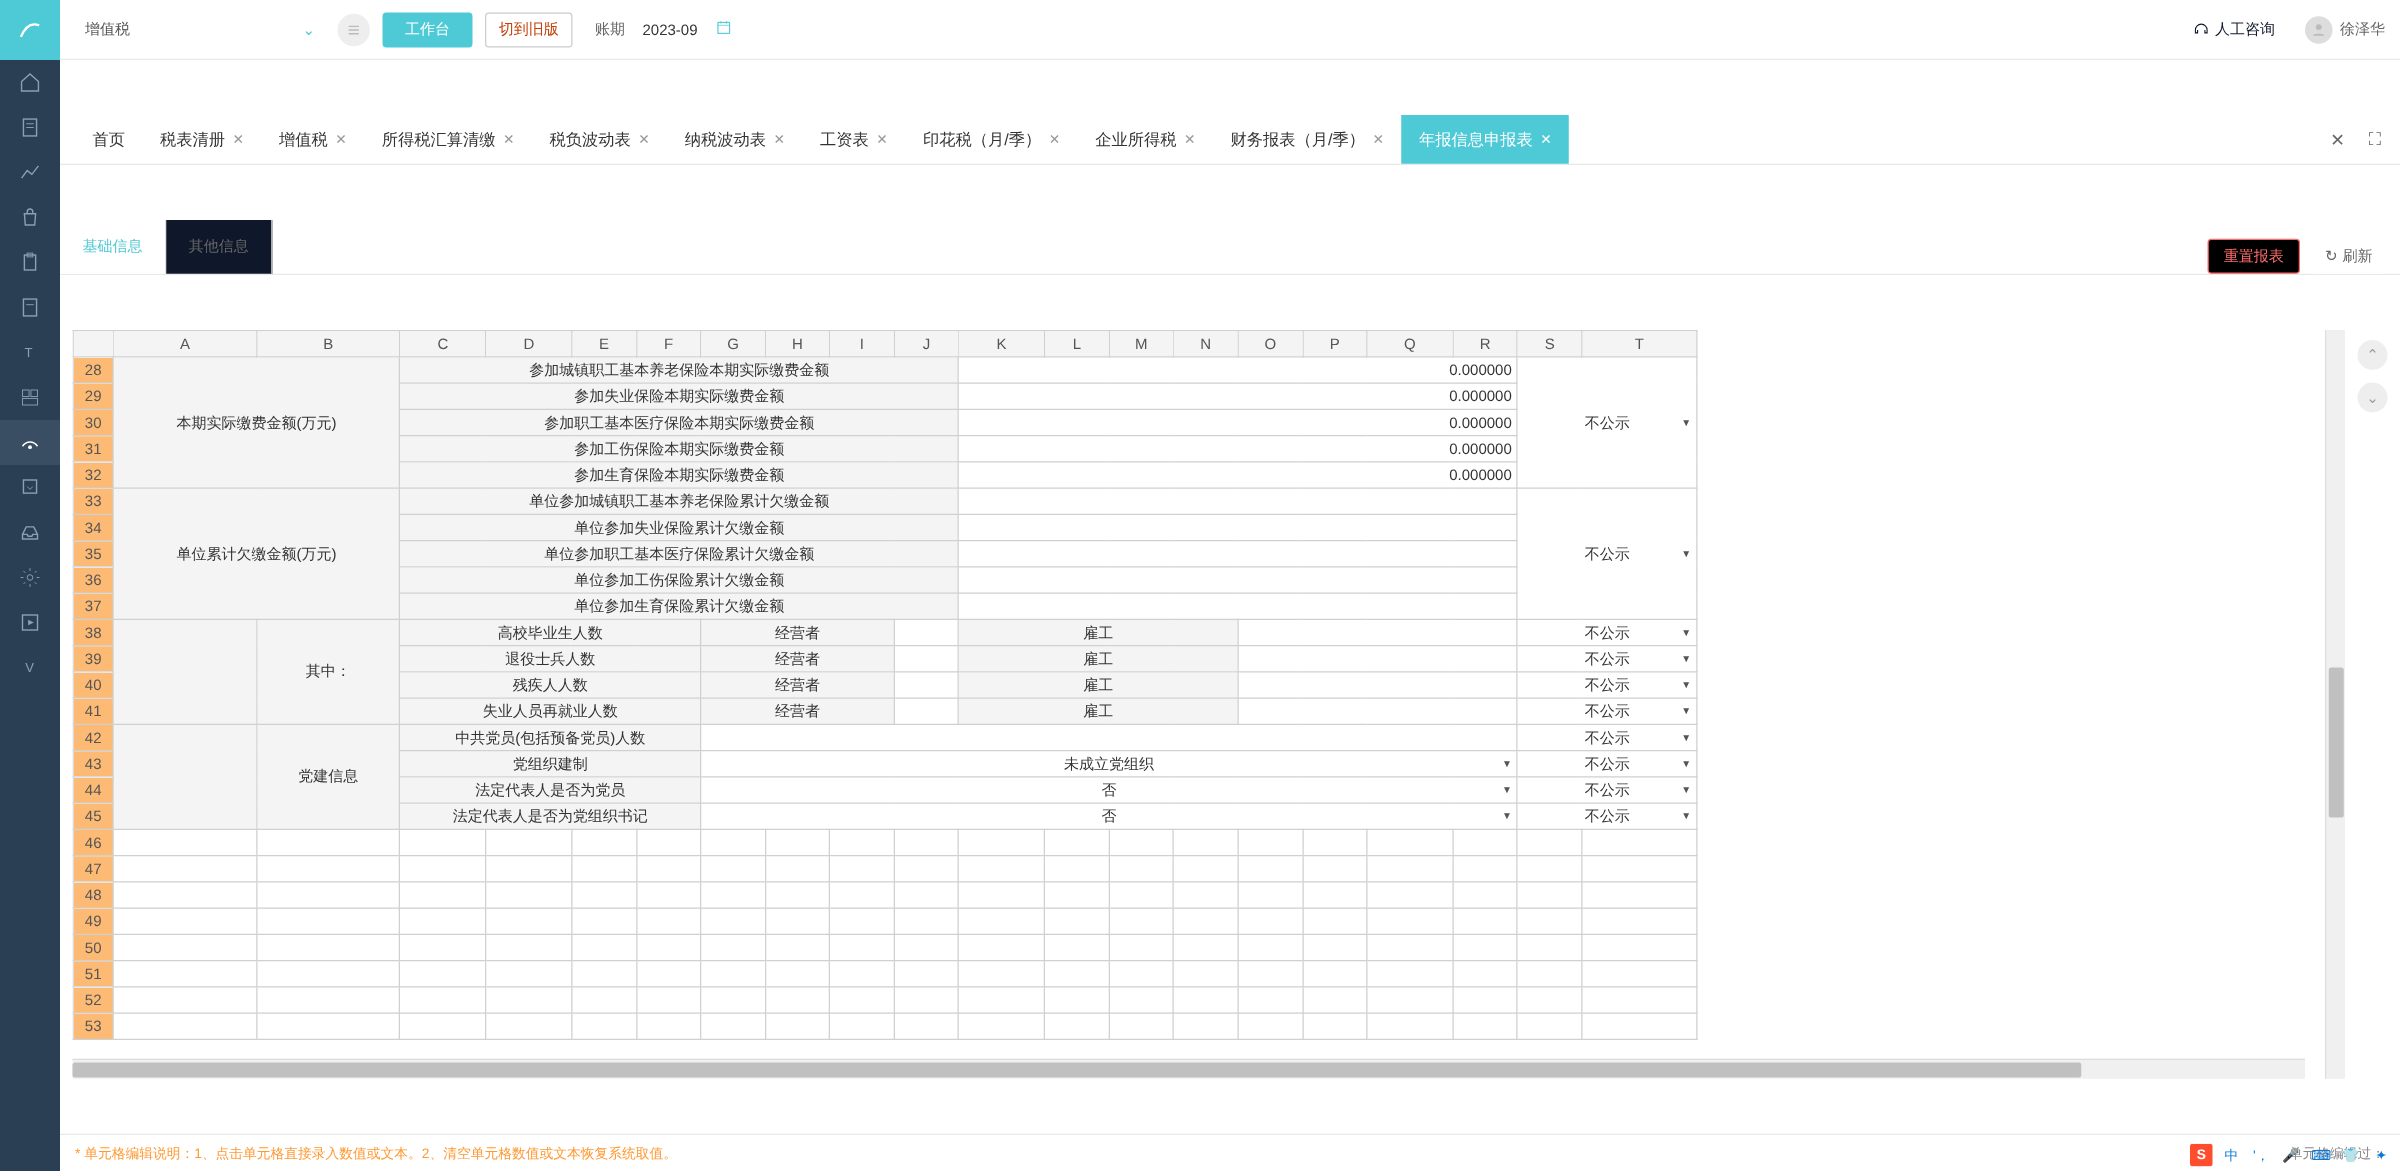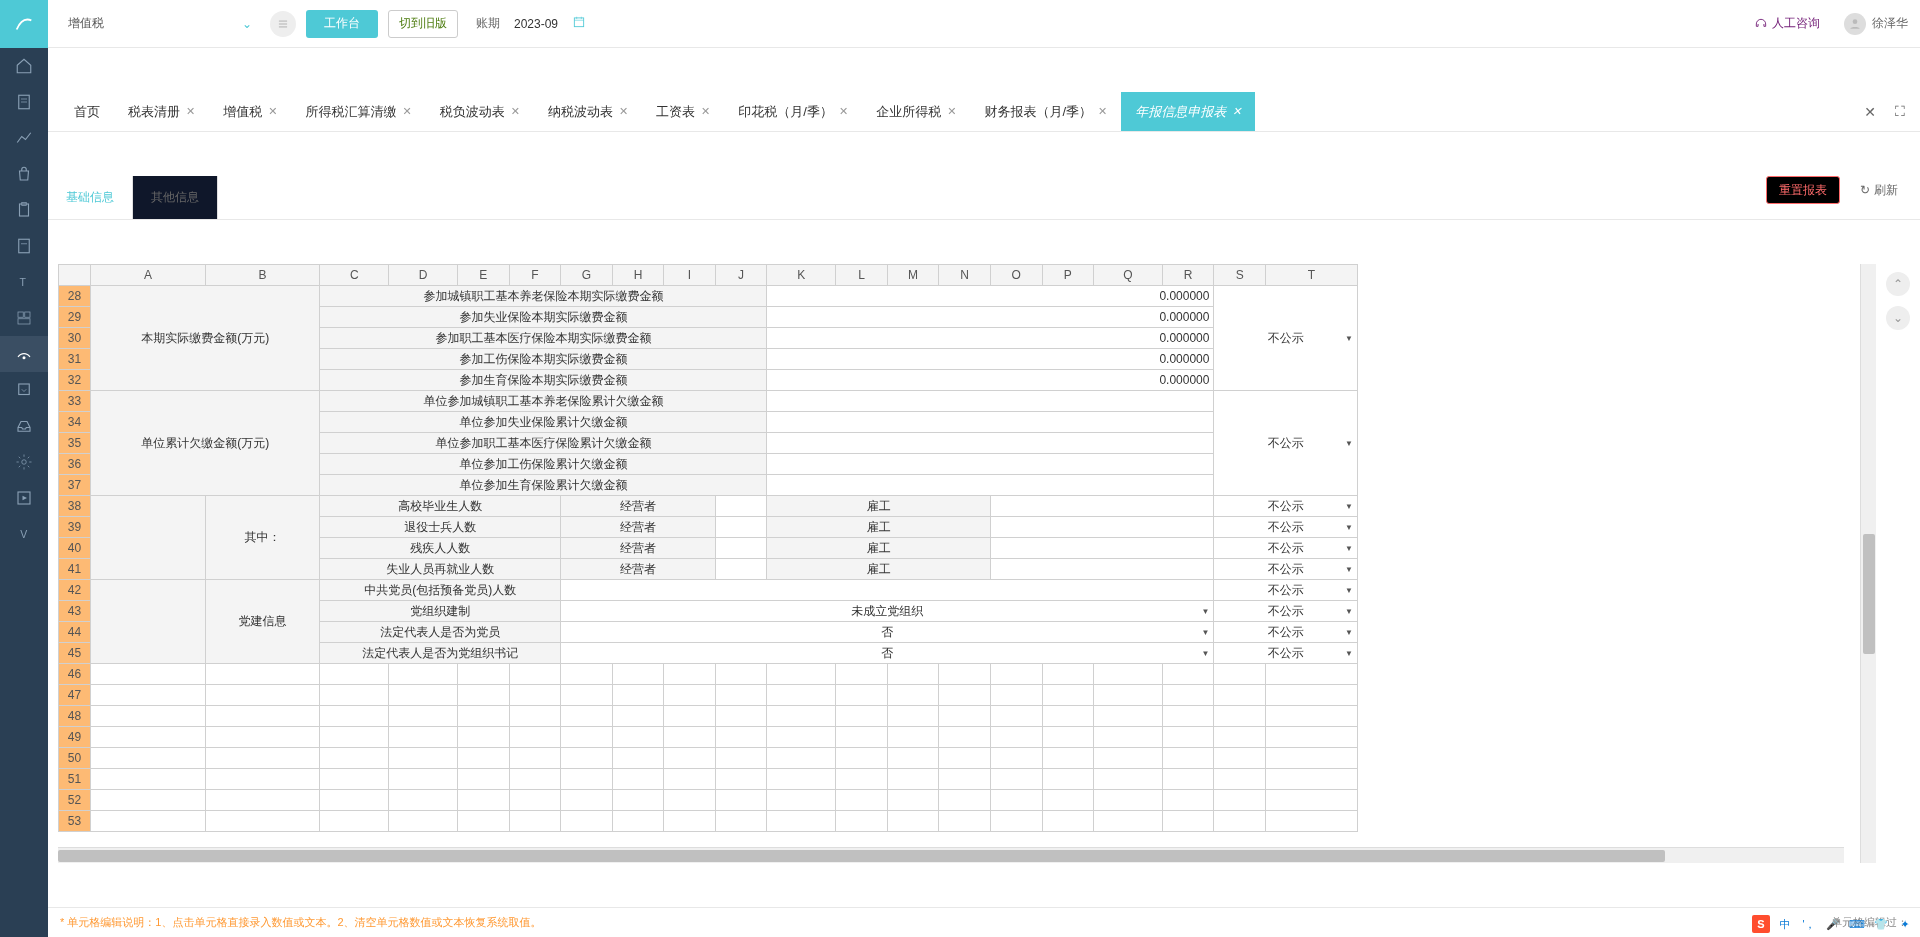--- a/index.html
+++ b/index.html
@@ -9,36 +9,36 @@
 .sidebar-logo { width: 48px; height: 48px; display: flex; align-items: center; justify-content: center; color: #fff; }
 .sidebar-item { width: 48px; height: 36px; display: flex; align-items: center; justify-content: center; color: #8aa0b5; cursor: pointer; }
 .sidebar-item.active { background: #3a4e63; color: #fff; }
 .sidebar-item svg { width: 18px; height: 18px; }
 .main { flex: 1; display: flex; flex-direction: column; min-width: 0; gap: 44px; }
 .topbar { height: 48px; border-bottom: 1px solid #e8e8e8; display: flex; align-items: center; padding: 0 12px; gap: 10px; }
 .company-select { width: 200px; height: 30px; display: flex; align-items: center; justify-content: space-between; padding: 0 8px; cursor: pointer; color: #555; }
 .company-select .chev { color: #4ec9d6; }
 .round-icon { width: 26px; height: 26px; border-radius: 50%; background: #eee; display: flex; align-items: center; justify-content: center; color: #bbb; cursor: pointer; }
 .btn-workbench { height: 28px; padding: 0 18px; background: #4ec9d6; color: #fff; border: none; border-radius: 3px; cursor: pointer; font-size: 12px; }
-.btn-oldver { height: 28px; padding: 0 10px; background: #fff; border: 1px solid #ccc; border-radius: 3px; cursor: pointer; font-size: 12px; color: #4d7c0f; }
+.btn-oldver { height: 28px; padding: 0 10px; background: #fff; border: 1px solid #ccc; border-radius: 3px; cursor: pointer; font-size: 12px; color: #c2410c; }
 .period-label { color: #666; margin-left: 8px; }
 .period-value { color: #333; margin-left: 4px; }
 .cal-icon { color: #4ec9d6; margin-left: 4px; }
 .topbar-spacer { flex: 1; }
-.support { display: flex; align-items: center; gap: 4px; color: #701a75; cursor: pointer; }
+.support { display: flex; align-items: center; gap: 4px; color: #0f172a; cursor: pointer; }
 .user { display: flex; align-items: center; gap: 6px; color: #666; margin-left: 14px; cursor: pointer; }
 .avatar { width: 22px; height: 22px; border-radius: 50%; background: #ddd; display: flex; align-items: center; justify-content: center; }
 .tabbar { height: 40px; border-bottom: 1px solid #e8e8e8; display: flex; align-items: stretch; padding-left: 12px; position: relative; }
 .tab { display: flex; align-items: center; padding: 0 14px; gap: 6px; cursor: pointer; color: #333; font-size: 13px; white-space: nowrap; }
-.tab.active { background: #4ec9d6; color: #fff; font-style: italic; }
+.tab.active { background: #4ec9d6; color: #fff; }
 .tab-close { font-size: 11px; color: #999; cursor: pointer; }
 .tab.active .tab-close { color: #fff; }
 .tabbar-right { margin-left: auto; display: flex; align-items: center; gap: 6px; padding-right: 8px; }
 .tabbar-right span { width: 24px; height: 24px; display: flex; align-items: center; justify-content: center; cursor: pointer; color: #666; font-size: 14px; }
-.subtoolbar { height: 44px; display: flex; align-items: flex-start; padding: 0 12px 0 0; border-bottom: 1px solid #e8e8e8; }
+.subtoolbar { height: 44px; display: flex; align-items: flex-end; padding: 0 12px 0 0; border-bottom: 1px solid #e8e8e8; }
 .subtabs { display: flex; height: 100%; }
 .subtab { padding: 0 18px; display: flex; align-items: center; cursor: pointer; color: #666; background: #0f172a; border-right: 1px solid #e0e0e0; }
 .subtab.active { background: #fff; color: #4ec9d6; }
 .subtoolbar-spacer { flex: 1; }
 .btn-reset { height: 28px; padding: 0 12px; border: 1px solid #ff6b6b; color: #ff6b6b; background: #000000; border-radius: 3px; cursor: pointer; font-size: 12px; }
 .btn-refresh { height: 28px; padding: 0 10px; border: none; background: #fff; color: #666; cursor: pointer; font-size: 12px; display: flex; align-items: center; gap: 4px; margin-left: 10px; }
 .sheet-area { flex: 1; display: flex; position: relative; min-height: 0; }
 .sheet-wrap { flex: 1; display: flex; flex-direction: column; min-width: 0; padding-left: 10px; }
 .sheet-scroll { flex: 1; overflow: hidden; position: relative; }
 .sheet { border-collapse: collapse; table-layout: fixed; width: 1300px; }

